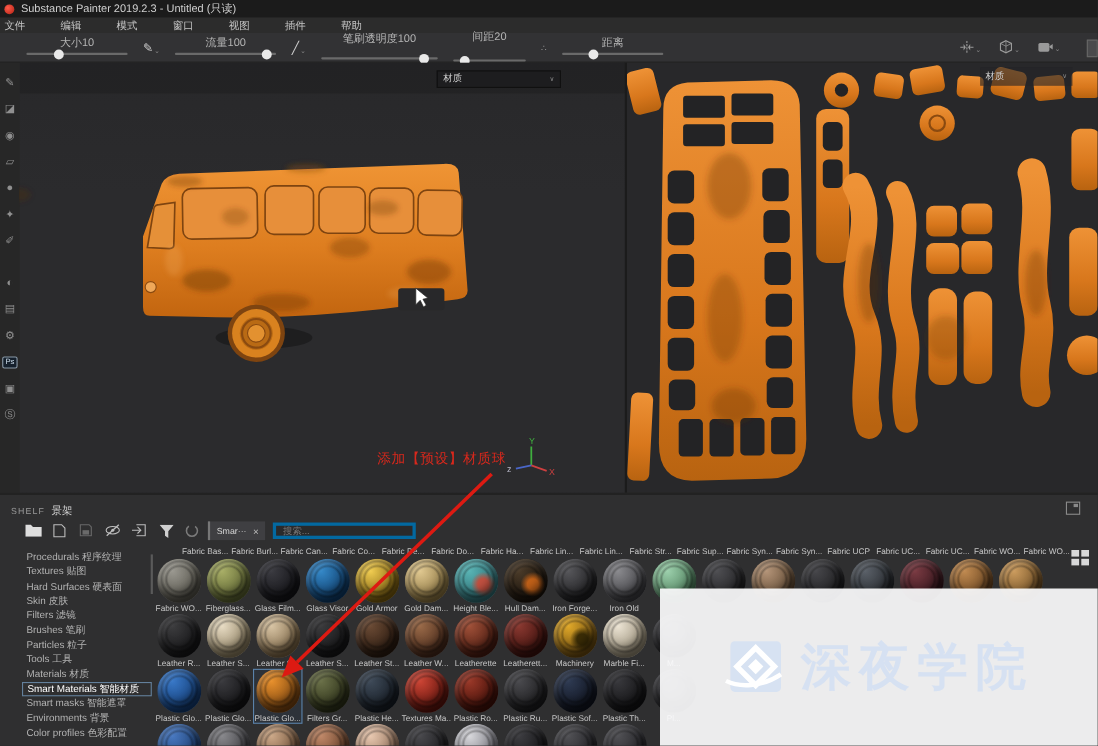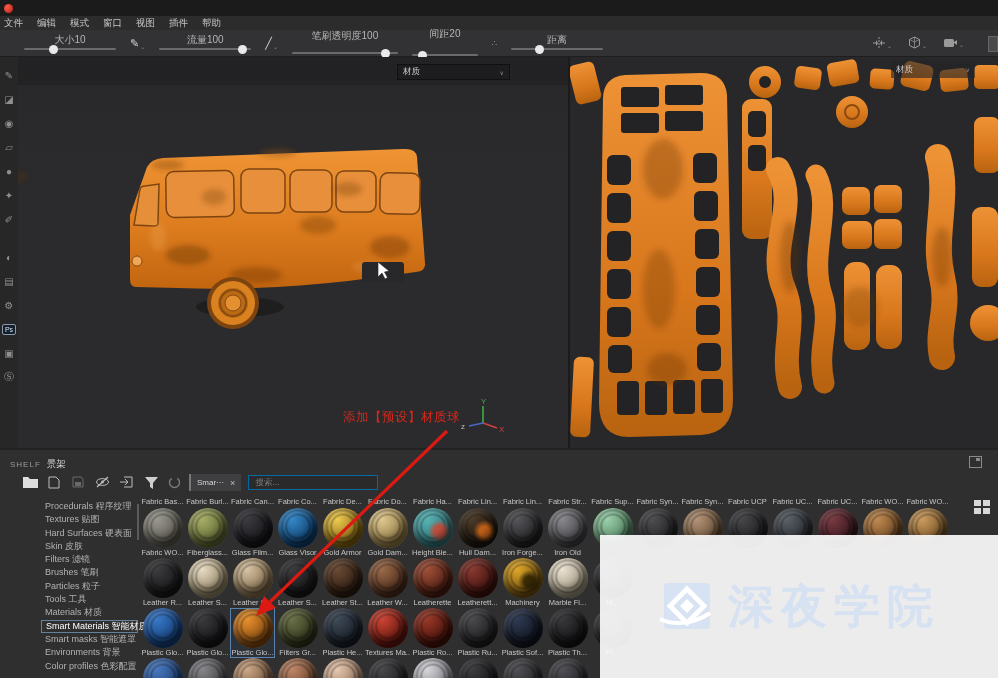--- a/index.html
+++ b/index.html
@@ -5,21 +5,21 @@
   html,body{margin:0;padding:0;}
   body{width:998px;height:678px;position:relative;overflow:hidden;background:#2a2a2c;
        font-family:"Liberation Sans","DejaVu Sans",sans-serif;-webkit-font-smoothing:antialiased;}
   
   #titlebar{position:absolute;left:0;top:0;width:998px;height:16px;background:#1b1b1b;
             display:flex;align-items:center;gap:6px;padding-left:4px;box-sizing:border-box;}
   #sp-logo{width:9px;height:9px;border-radius:50%;background:radial-gradient(circle at 35% 35%,#ff5a4a,#b02012);}
   #title-text{font-size:10px;color:#cfcfcf;}
   
   #menubar{position:absolute;left:0;top:16px;width:998px;height:14px;background:#2c2c2c;
-           display:flex;align-items:center;gap:14px;padding-left:4px;box-sizing:border-box;}
+           display:flex;align-items:center;gap:32px;padding-left:4px;box-sizing:border-box;}
   .menu-item{font-size:9.5px;color:#c6c6c6;cursor:default;}
   
   #toolbar{position:absolute;left:0;top:30px;width:998px;height:27px;background:#323234;
            border-bottom:1px solid #1e1e1e;display:flex;align-items:center;gap:14px;
            padding-left:24px;box-sizing:border-box;}
   .sgroup{display:flex;flex-direction:column;gap:4px;}
   .srow{display:flex;justify-content:center;font-size:10px;color:#b4b4b4;line-height:8px;}
   .strack{position:relative;height:2px;background:#6a6a6a;border-radius:1px;}
   .shandle{position:absolute;top:-3.5px;width:9px;height:9px;border-radius:50%;background:#e9e9e9;margin-left:-4px;}
   .tb-icon{color:#9a9a9a;font-size:10px;display:flex;align-items:flex-end;gap:1px;}
@@ -52,53 +52,54 @@
   #shelf-title-en{font-size:8px;color:#9a9a9a;letter-spacing:1px;}
   #shelf-title-zh{font-size:9.5px;color:#d0d0d0;}
   #shelf-expand{position:absolute;right:16px;top:6px;width:11px;height:10px;border:1px solid #8a8a8a;}
   #shelf-expand:before{content:"";position:absolute;right:1px;top:1px;width:4px;height:3px;background:#8a8a8a;}
   #shelf-tools{position:absolute;left:22px;top:24px;display:flex;gap:8px;align-items:center;}
   .shelf-ico{width:16px;height:16px;display:flex;align-items:center;justify-content:center;}
   #filter-bar{position:absolute;left:143px;top:24px;display:flex;gap:7px;align-items:center;}
   #filter-chip{display:flex;align-items:center;gap:6px;background:#3f3f42;border-left:2px solid #777;
                padding:2px 6px;font-size:8px;color:#d8d8d8;height:13px;}
   #chip-close{color:#bdbdbd;font-size:9px;}
-  #search-field{width:130px;height:15px;background:#2a2a2b;border:1px solid #0369a1;color:#7b7b7b;
+  #search-field{width:130px;height:15px;background:#2a2a2b;border:3px solid #0369a1;color:#7b7b7b;
                 font-size:8.5px;display:flex;align-items:center;padding-left:6px;box-sizing:border-box;}
   #grid-view-icon{position:absolute;right:8px;top:50px;width:16px;height:14px;
                   display:grid;grid-template-columns:7px 7px;grid-gap:2px;}
   #grid-view-icon span{width:7px;height:6px;background:#d8d8d8;}
   
   #categories{position:absolute;left:20px;top:50px;width:118px;}
   .cat-item{font-size:9px;color:#b2b2b2;height:13.3px;line-height:13.3px;padding-left:4px;
-            white-space:nowrap;box-sizing:border-box;margin-left:21px;}
+            white-space:nowrap;box-sizing:border-box;}
   .cat-item.sel{border:1px solid #63809c;color:#ffffff;height:13.3px;line-height:11.3px;}
   #cat-scrollbar{position:absolute;left:137px;top:54px;width:2px;height:36px;background:#5a5a5a;}
   
   #shelf-grid{position:absolute;left:140px;top:47px;right:0;bottom:0;overflow:hidden;}
   .grid-row{display:flex;width:max-content;}
-  .grid-row.labels{height:11px;}
+  .grid-row.labels{height:11px;margin-left:24px;}
   .grid-row.mats{height:50px;}
   .cell{width:45px;box-sizing:border-box;text-align:center;}
   .cell-label{font-size:7.5px;color:#c6c6c6;white-space:nowrap;overflow:hidden;height:10px;line-height:10px;}
   .sphere{width:40px;height:40px;border-radius:50%;margin:0 auto;
           box-shadow:inset -4px -8px 9px rgba(0,0,0,.55), inset 3px 5px 6px rgba(255,255,255,.13);}
   .cell.sel{outline:1px solid #5a82aa;outline-offset:-1px;background:rgba(40,60,82,0.25);}
   
   #watermark{position:absolute;left:600px;top:535px;width:398px;height:143px;
              display:flex;align-items:center;justify-content:center;gap:14px;}
   #wm-text{font-size:46px;font-weight:bold;letter-spacing:7px;}
   
   #arrow-overlay{position:absolute;left:0;top:0;width:998px;height:678px;pointer-events:none;}
 </style>
 </head>
 <body>
 
 <div id="titlebar">
   <div id="sp-logo"></div>
+  <div id="title-text">Substance Painter 2019.2.3 - Untitled (只读)</div>
 </div>
 
 <div id="menubar">
     <span class="menu-item">文件</span>
     <span class="menu-item">编辑</span>
     <span class="menu-item">模式</span>
     <span class="menu-item">窗口</span>
     <span class="menu-item">视图</span>
     <span class="menu-item">插件</span>
     <span class="menu-item">帮助</span>

